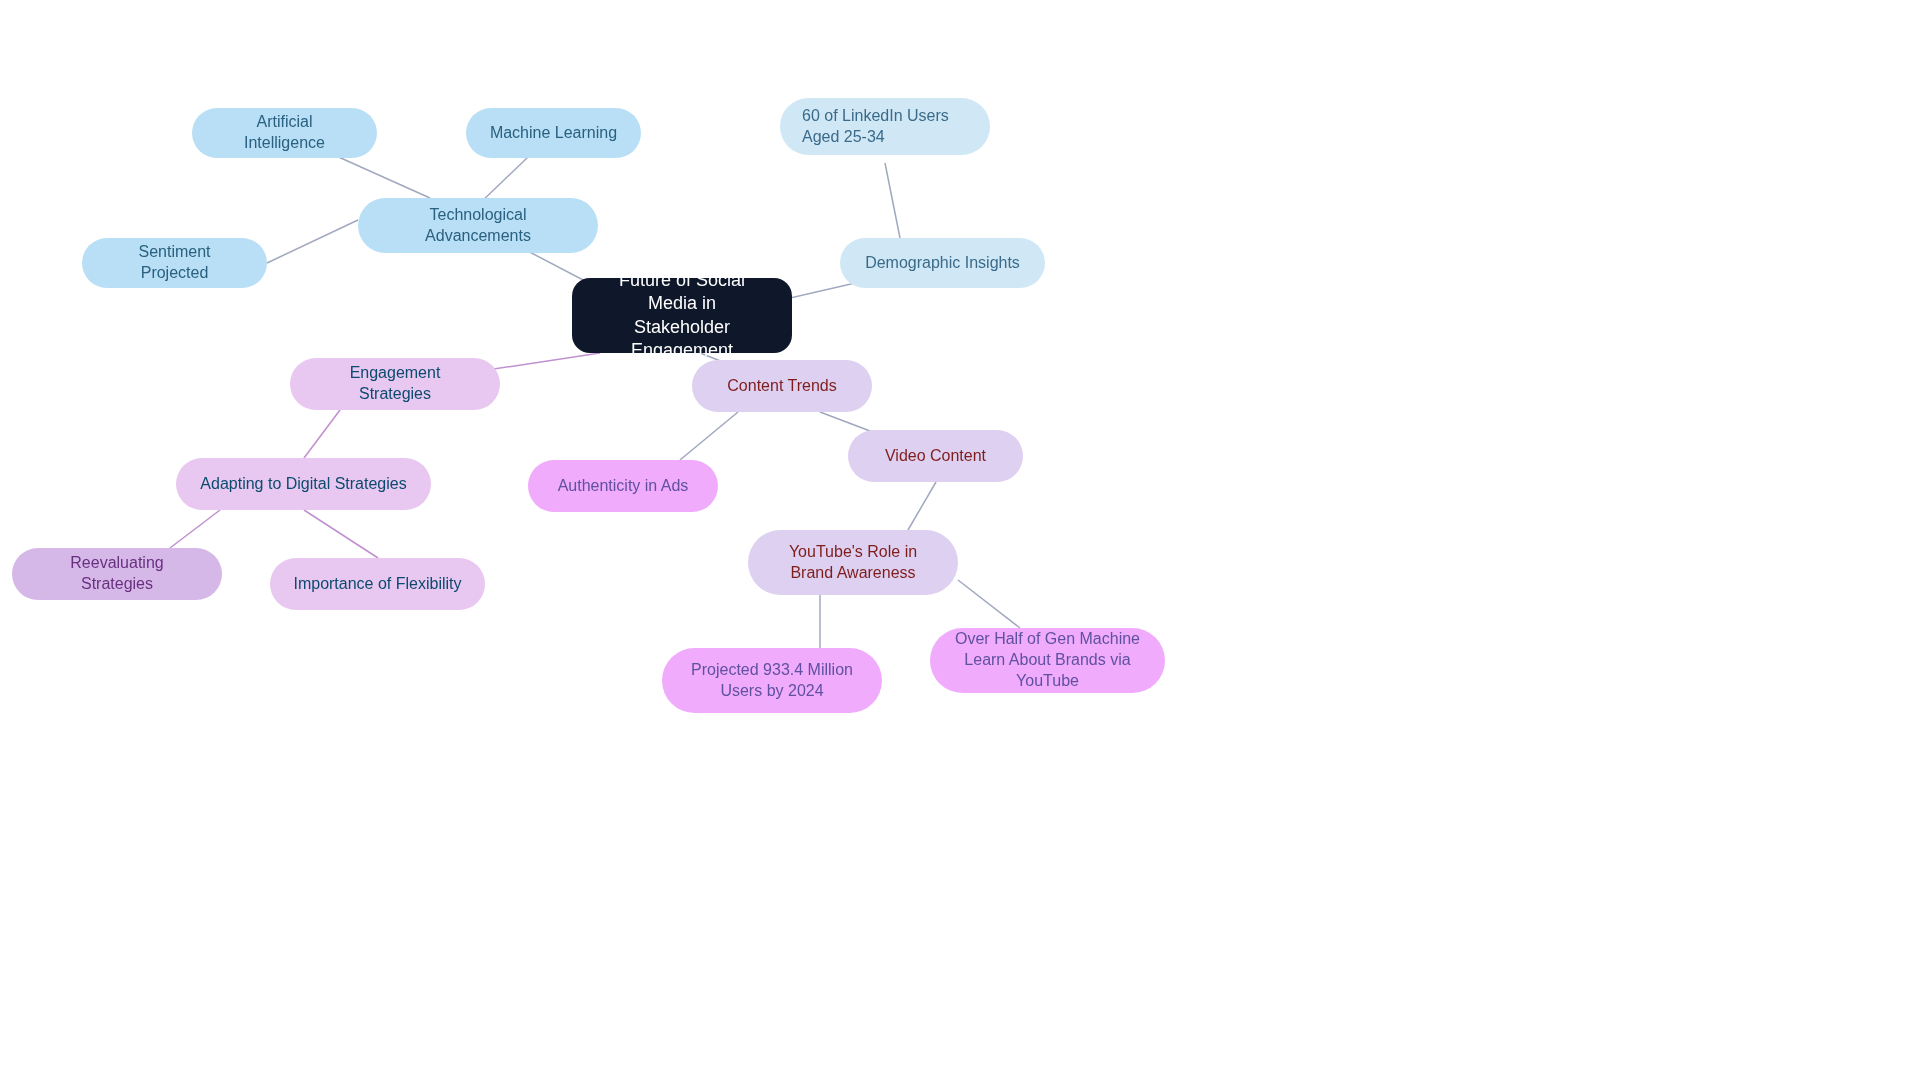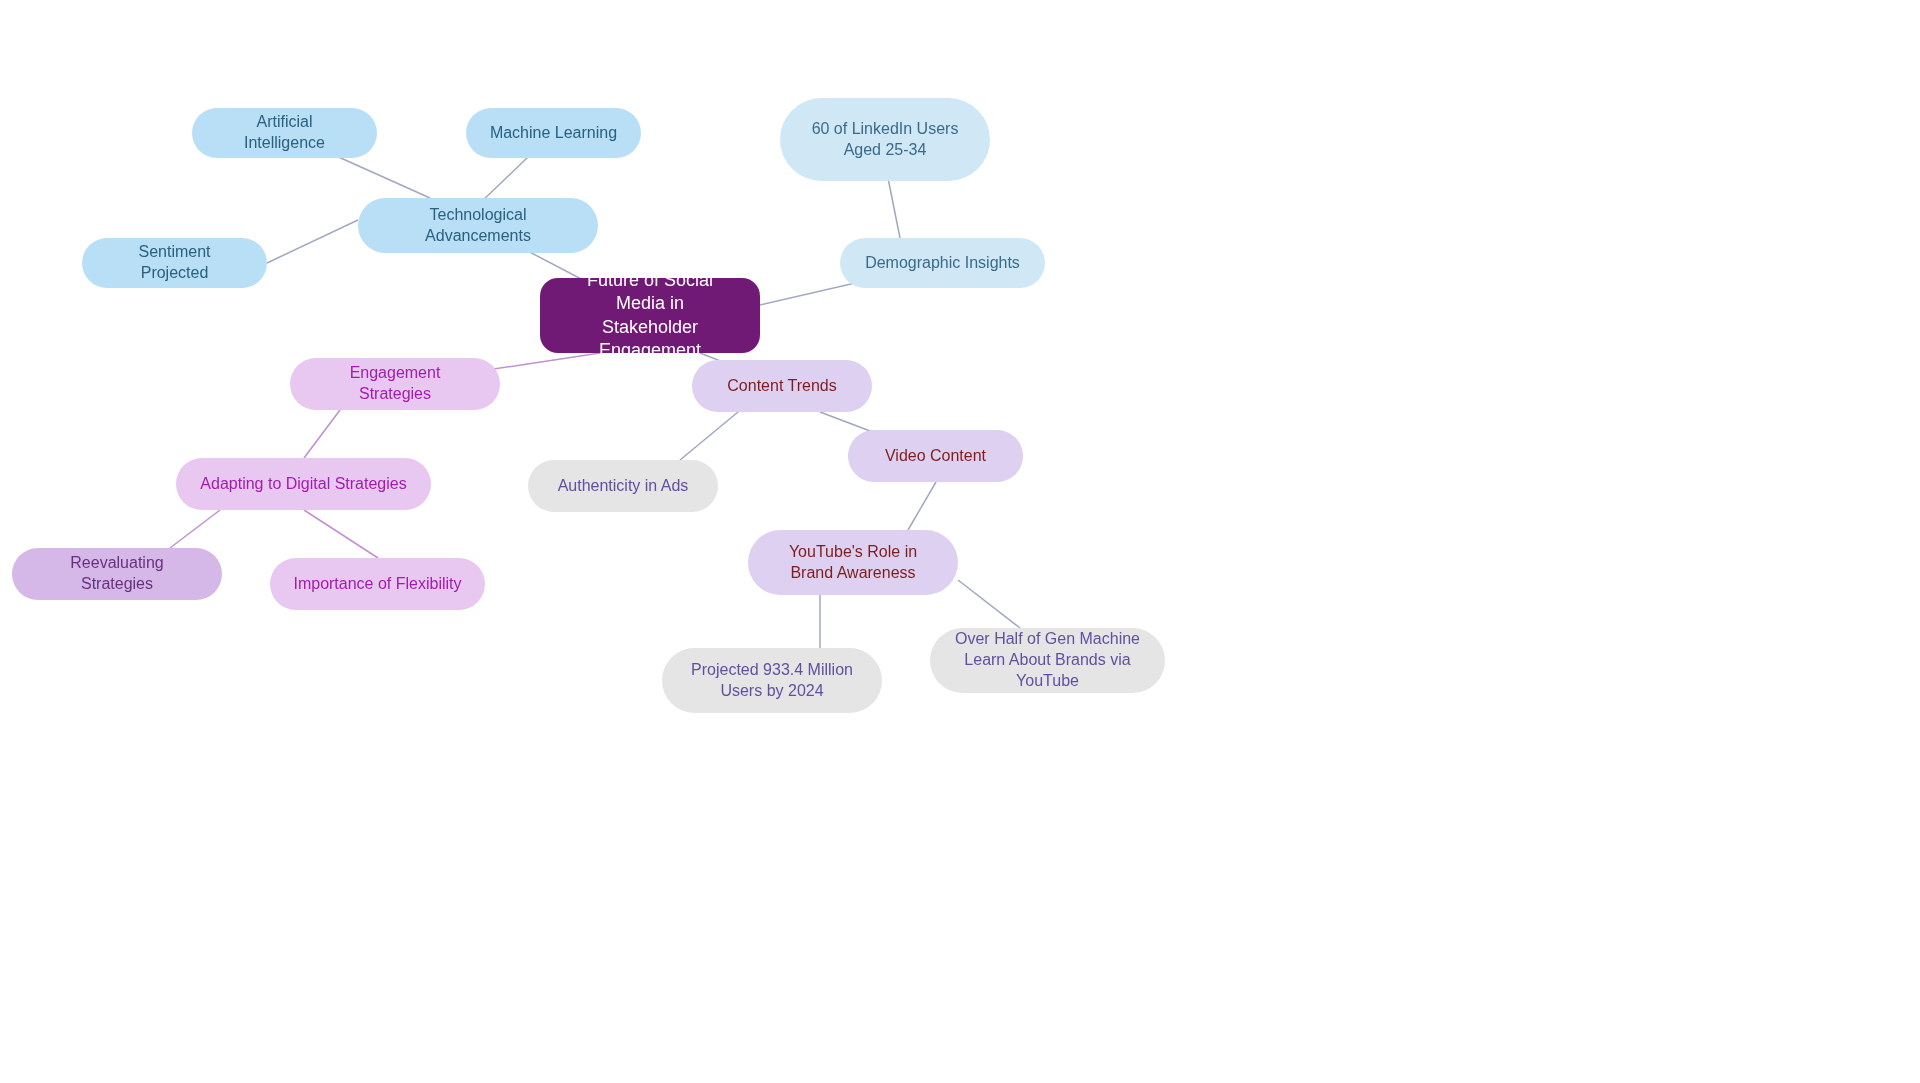--- a/index.html
+++ b/index.html
@@ -29,61 +29,62 @@
       align-items: center;
       justify-content: center;
       text-align: center;
       font-size: 16px;
       padding: 14px 22px;
       z-index: 1;
       line-height: 1.3;
     }
 
     .node-center {
-      background: #701a75;
+      background: #0f172a;
       color: #ffffff;
       font-size: 18px;
       font-weight: 500;
       border-radius: 18px;
       padding: 32px 32px;
       width: 220px;
+      margin-left: 32px;
     }
 
     .node-blue {
       background: #b8dff5;
       color: #2a6080;
       border-radius: 50px;
     }
 
     .node-blue-light {
       background: #d0e8f5;
       color: #3a6a8a;
       border-radius: 50px;
     }
 
     .node-purple {
       background: #e8c8f0;
-      color: #a21caf;
+      color: #0c4a6e;
       border-radius: 50px;
     }
 
     .node-purple-mid {
       background: #d5b8e8;
       color: #6a3080;
       border-radius: 50px;
     }
 
     .node-lavender {
       background: #ddd0f0;
       color: #7f1d1d;
       border-radius: 50px;
     }
 
     .node-lavender-light {
-      background: #e5e5e5;
+      background: #f0abfc;
       color: #6050a0;
       border-radius: 50px;
     }
   </style>
 </head>
 <body>
 
 <svg id="connections">
 
   <line x1="650" y1="315" x2="478" y2="225" stroke="#a0a8c0" stroke-width="1.5"></line>
@@ -137,21 +138,21 @@
 </div>
 
 <div class="node node-blue" style="left: 82px; top: 238px; width: 185px; height: 50px;">
   <span>Sentiment Projected</span>
 </div>
 
 <div class="node node-blue-light" style="left: 840px; top: 238px; width: 205px; height: 50px;">
   <span>Demographic Insights</span>
 </div>
 
-<div class="node node-blue-light" style="left: 780px; top: 98px; width: 210px; height: 83px; text-align: center;">
+<div class="node node-blue-light" style="left: 780px; top: 98px; width: 210px; height: 57px; text-align: left;">
   <span>60 of LinkedIn Users Aged
 25-34</span>
 </div>
 
 <div class="node node-purple" style="left: 290px; top: 358px; width: 210px; height: 52px;">
   <span>Engagement Strategies</span>
 </div>
 
 <div class="node node-purple" style="left: 176px; top: 458px; width: 255px; height: 52px;">
   <span>Adapting to Digital Strategies</span>

